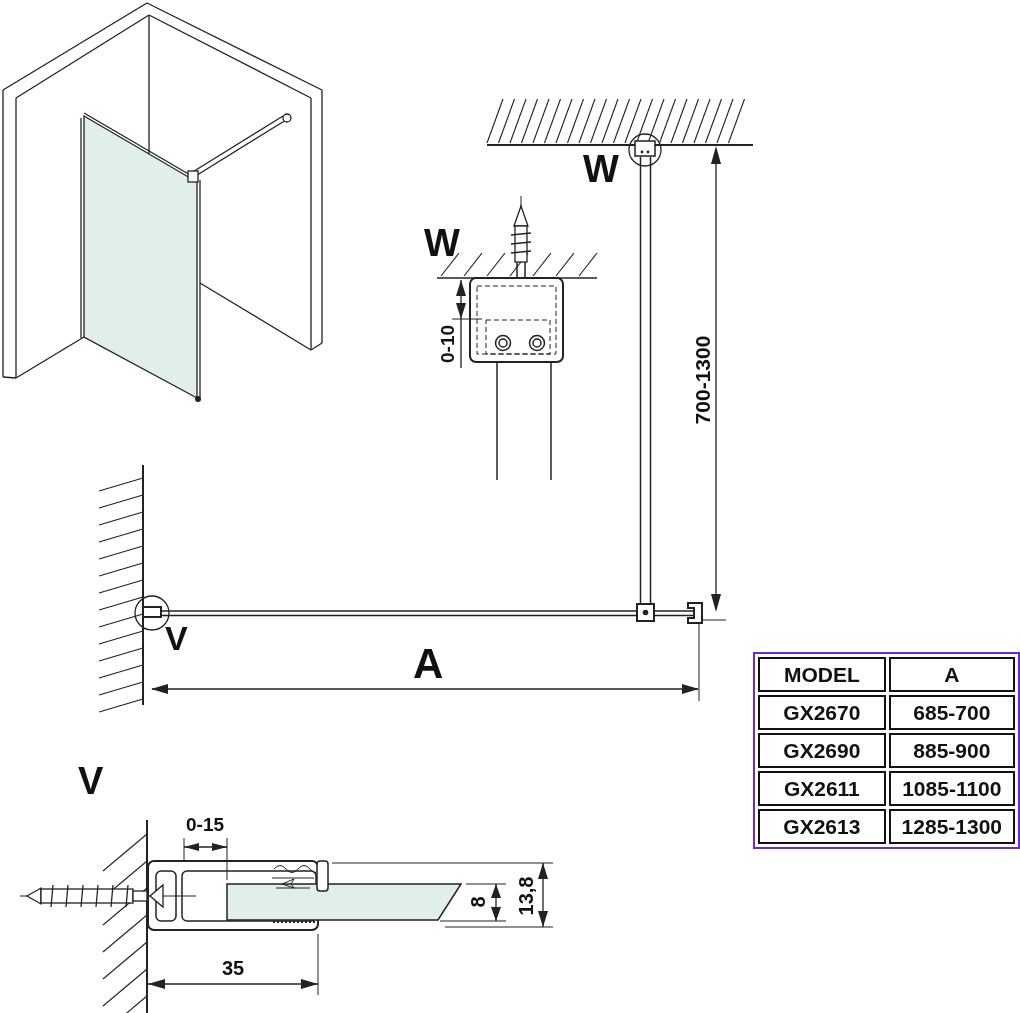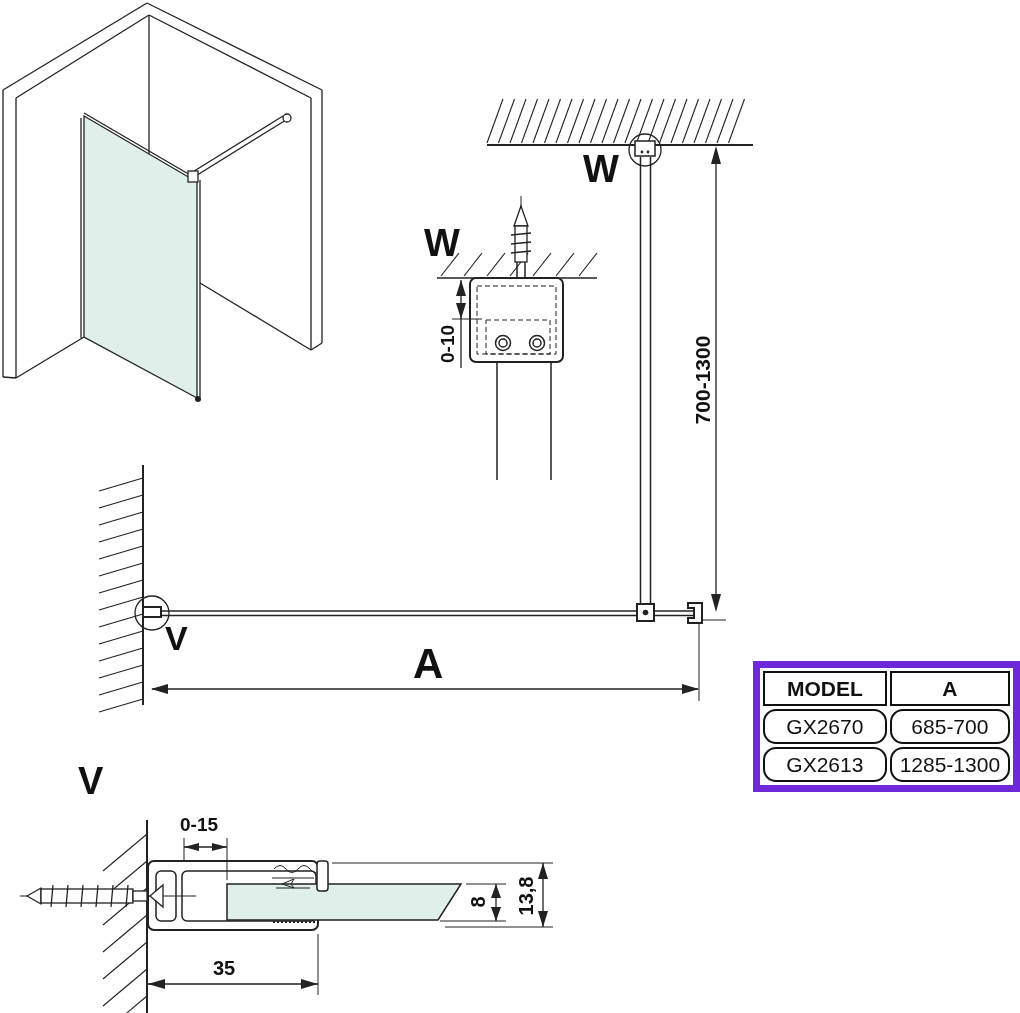--- a/index.html
+++ b/index.html
@@ -15,28 +15,28 @@
   .fb{fill:#222;stroke:none;}
   .glass{fill:#e0efea;stroke:#222;}
   .dash{stroke-dasharray:5 3;}
   .serr{stroke-dasharray:2 2;stroke-width:2.2;}
   .hatch line{stroke:#222;stroke-width:1.1;}
   .lbl{position:absolute;font-weight:bold;color:#111;white-space:nowrap;}
   .big{font-size:38px;line-height:1;}
   .dim{font-size:20px;line-height:1;}
   .dim-sm{font-size:19px;line-height:1;}
   .rot{transform:rotate(-90deg);transform-origin:center;text-align:center;}
-  .ctr{}
+  .ctr{text-align:center;}
   
   #spec-table{position:absolute;left:753px;top:652px;border-collapse:separate;border-spacing:3px;
-              border:7px solid #6d28d9;background:#fff;table-layout:fixed;margin-top:9px;}
+              border:2px solid #6d28d9;background:#fff;table-layout:fixed;}
   #spec-table td,#spec-table th{border:2px solid #111;text-align:center;vertical-align:middle;
               height:31px;font-size:21px;padding:0 4px;background:#fff;}
   #spec-table th{font-weight:bold;width:118px;}
-  #spec-table td{font-weight:normal;border-radius:13px;}
+  #spec-table td{font-weight:bold;}
   #spec-table col.c1{width:120px;} #spec-table col.c2{width:116px;}
 </style>
 </head>
 <body>
 
 <div id="canvas">
 
 <svg width="1020" height="1013" viewBox="0 0 1020 1013">
 
   <g>
@@ -303,19 +303,27 @@
   <tbody>
         <tr>
     <th>MODEL</th>
     <th>A</th>
   </tr>
   <tr>
     <td>GX2670</td>
     <td>685-700</td>
   </tr>
   <tr>
+    <td>GX2690</td>
+    <td>885-900</td>
+  </tr>
+  <tr>
+    <td>GX2611</td>
+    <td>1085-1100</td>
+  </tr>
+  <tr>
     <td>GX2613</td>
     <td>1285-1300</td>
   </tr>
 </tbody>
     </table>
 
 </div>
 
 </body></html>

